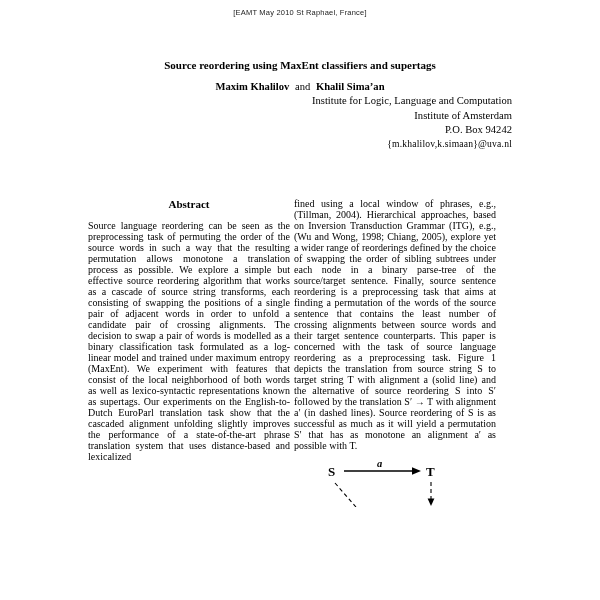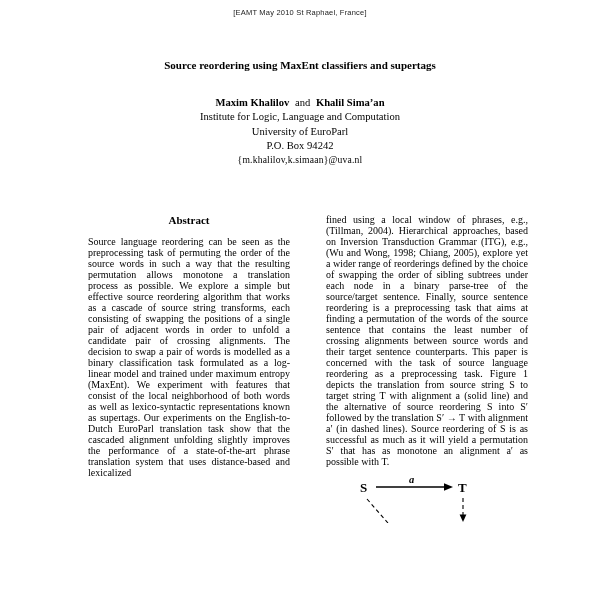--- a/index.html
+++ b/index.html
@@ -27,40 +27,40 @@
     letter-spacing: 0.2px;
   }
   .title {
     margin: 42px 0 0 0;
     text-align: center;
     font-size: 11px;
     font-weight: bold;
     line-height: 1.2;
   }
   .authors {
-    margin-top: 25px;
+    margin-top: 9px;
     text-align: center;
     font-size: 10.6px;
   }
   .authors .author { font-weight: bold; }
   .authors .conj { font-weight: normal; padding: 0 3px; }
   .affiliation {
     margin-top: 2px;
-    text-align: center;
+    text-align: right;
     font-size: 10.6px;
     line-height: 14.4px;
   }
   .affiliation .email {
     font-family: Liberation Serif, serif;
     font-size: 9.6px;
     letter-spacing: 0.2px;
   }
   .columns {
     display: flex;
-    gap: 36px;
+    gap: 4px;
     margin-top: 46px;
   }
   .col {
     width: 202px;
     flex: 0 0 202px;
   }
   .abstract-heading {
     text-align: center;
     font-weight: bold;
     font-size: 11px;
@@ -100,21 +100,21 @@
   <h1 class="title">Source reordering using MaxEnt classifiers and supertags</h1>
 
   <div class="authors">
     <span class="author">Maxim Khalilov</span>
     <span class="conj">and</span>
     <span class="author">Khalil Sima’an</span>
   </div>
 
   <div class="affiliation">
     <div>Institute for Logic, Language and Computation</div>
-    <div>University of EuroParl</div>
+    <div>Institute of Amsterdam</div>
     <div>P.O. Box 94242</div>
     <div class="email">{m.khalilov,k.simaan}@uva.nl</div>
   </div>
 
   <div class="columns">
 
     <div class="col left">
       <div class="abstract-heading">Abstract</div>
       <p class="body-text" lang="en">Source language reordering can be seen as the preprocessing task of permuting the order of the source words in such a way that the resulting permutation allows monotone a translation process as possible. We explore a simple but effective source reordering algorithm that works as a cascade of source string transforms, each consisting of swapping the positions of a single pair of adjacent words in order to unfold a candidate pair of crossing alignments. The decision to swap a pair of words is modelled as a binary classification task formulated as a log-linear model and trained under maximum entropy (MaxEnt). We experiment with features that consist of the local neighborhood of both words as well as lexico-syntactic representations known as supertags. Our experiments on the English-to-Dutch EuroParl translation task show that the cascaded alignment unfolding slightly improves the performance of a state-of-the-art phrase translation system that uses distance-based and lexicalized</p>
     </div>

